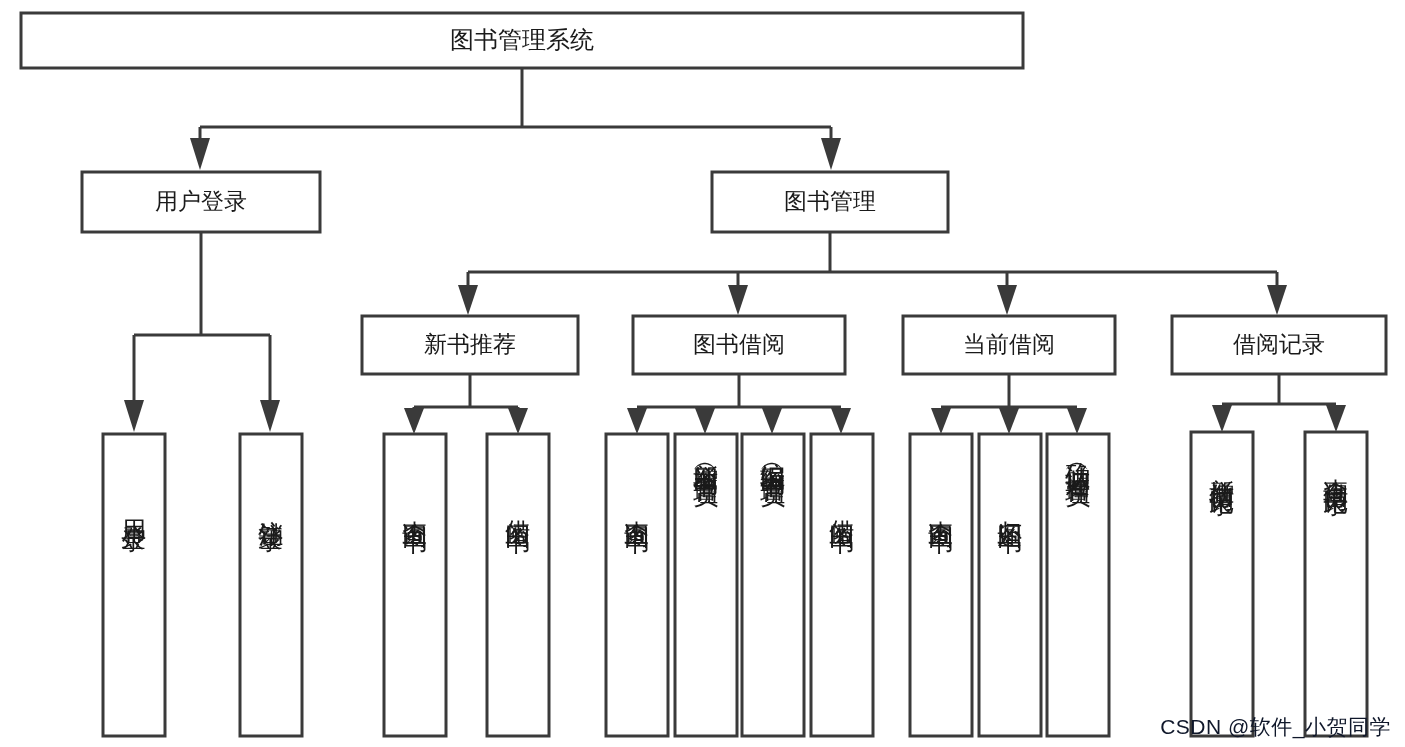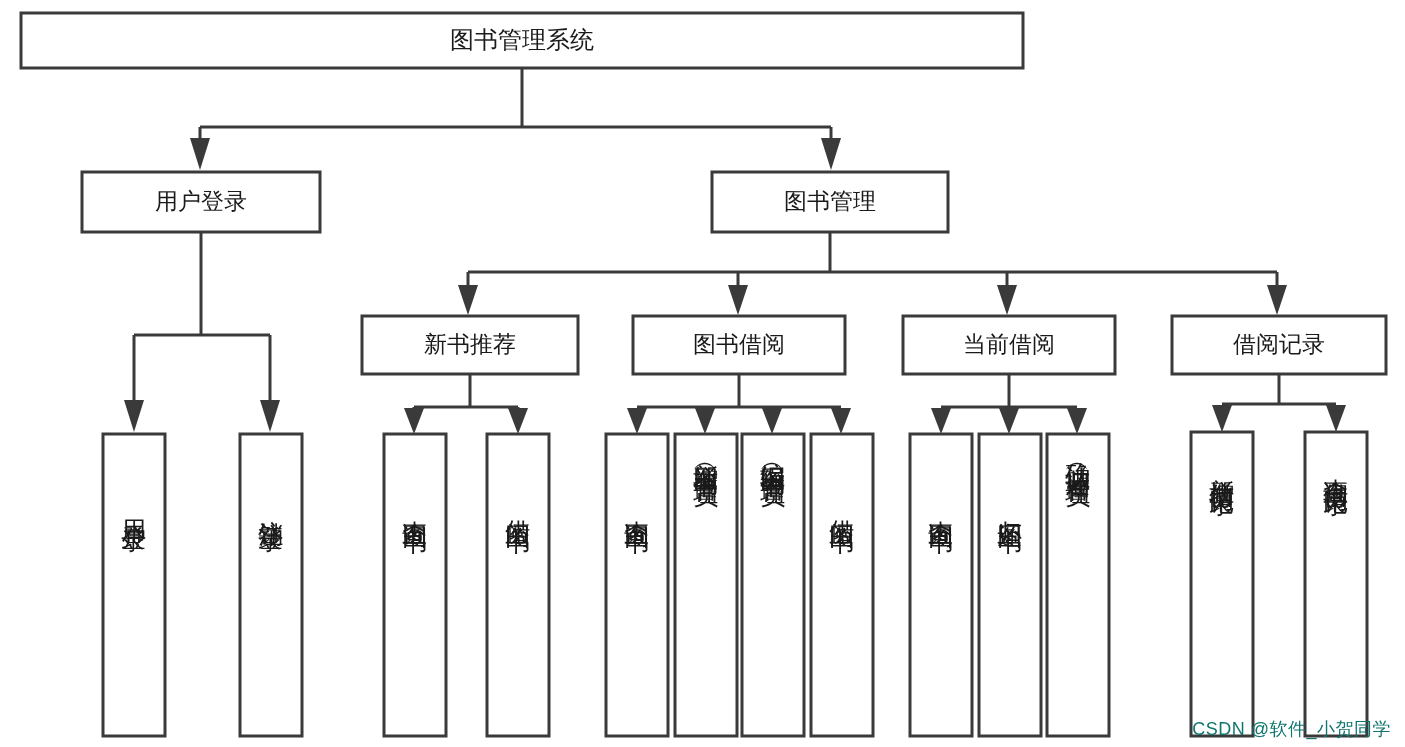--- a/index.html
+++ b/index.html
@@ -67,22 +67,22 @@
     white-space: nowrap;
   }
   .title-label {
     font-size: 24px;
   }
   #watermark {
     position: absolute;
     right: 14px;
     bottom: 6px;
     font-family: "Liberation Sans", "DejaVu Sans", sans-serif;
-    font-size: 18px;
-    color: #0f766e;
+    font-size: 21px;
+    color: #0f172a;
     letter-spacing: 0.5px;
     white-space: nowrap;
   }
 </style>
 </head>
 <body>
 
 <div id="diagram-root">
 
   <svg id="flowchart" viewBox="0 0 1405 747">

